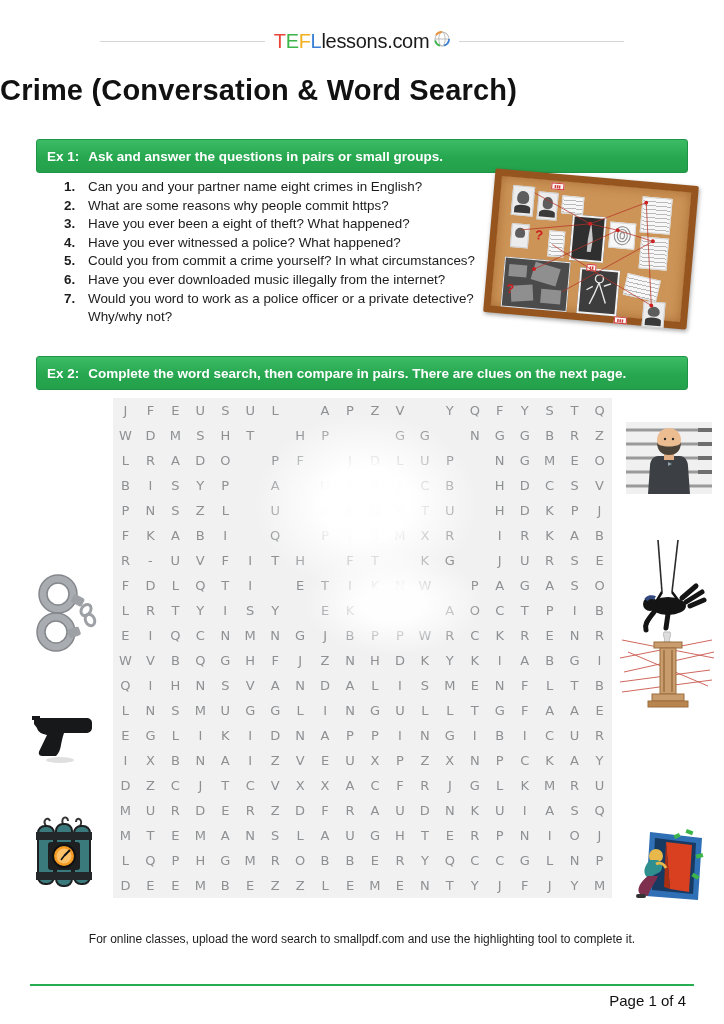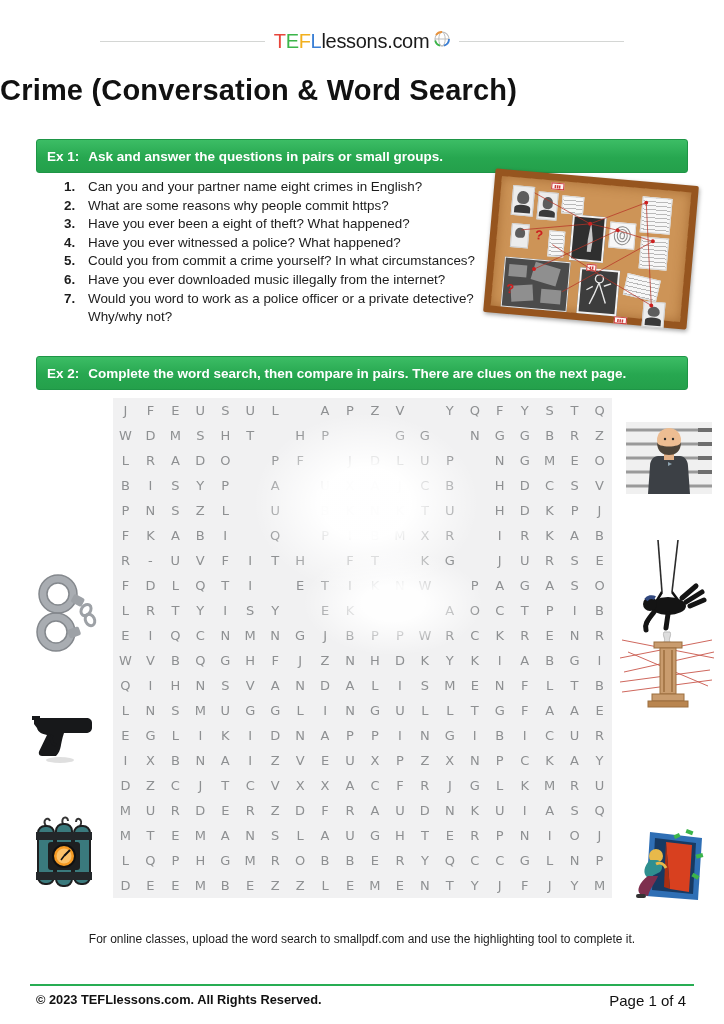--- a/index.html
+++ b/index.html
@@ -728,16 +728,15 @@
         <rect x="60" y="4" width="7" height="4" transform="rotate(20 63 6)"></rect>
         <rect x="70" y="28" width="7" height="4" transform="rotate(-15 73 30)"></rect>
         <rect x="66" y="48" width="7" height="4" transform="rotate(30 69 50)"></rect>
         <rect x="48" y="8" width="6" height="4" transform="rotate(-25 51 10)"></rect>
       </g>
     </svg>
   </div>
 
   <div class="footer-note">For online classes, upload the word search to smallpdf.com and use the highlighting tool to complete it.</div>
   <div class="footer-rule"></div>
-  <div class="footer-copy">© 2023 TEFLlessons.com. All Rights Reserved.</div>
   <div class="footer-page">Page 1 of 4</div>
 
 </div>
 
 </body></html>

